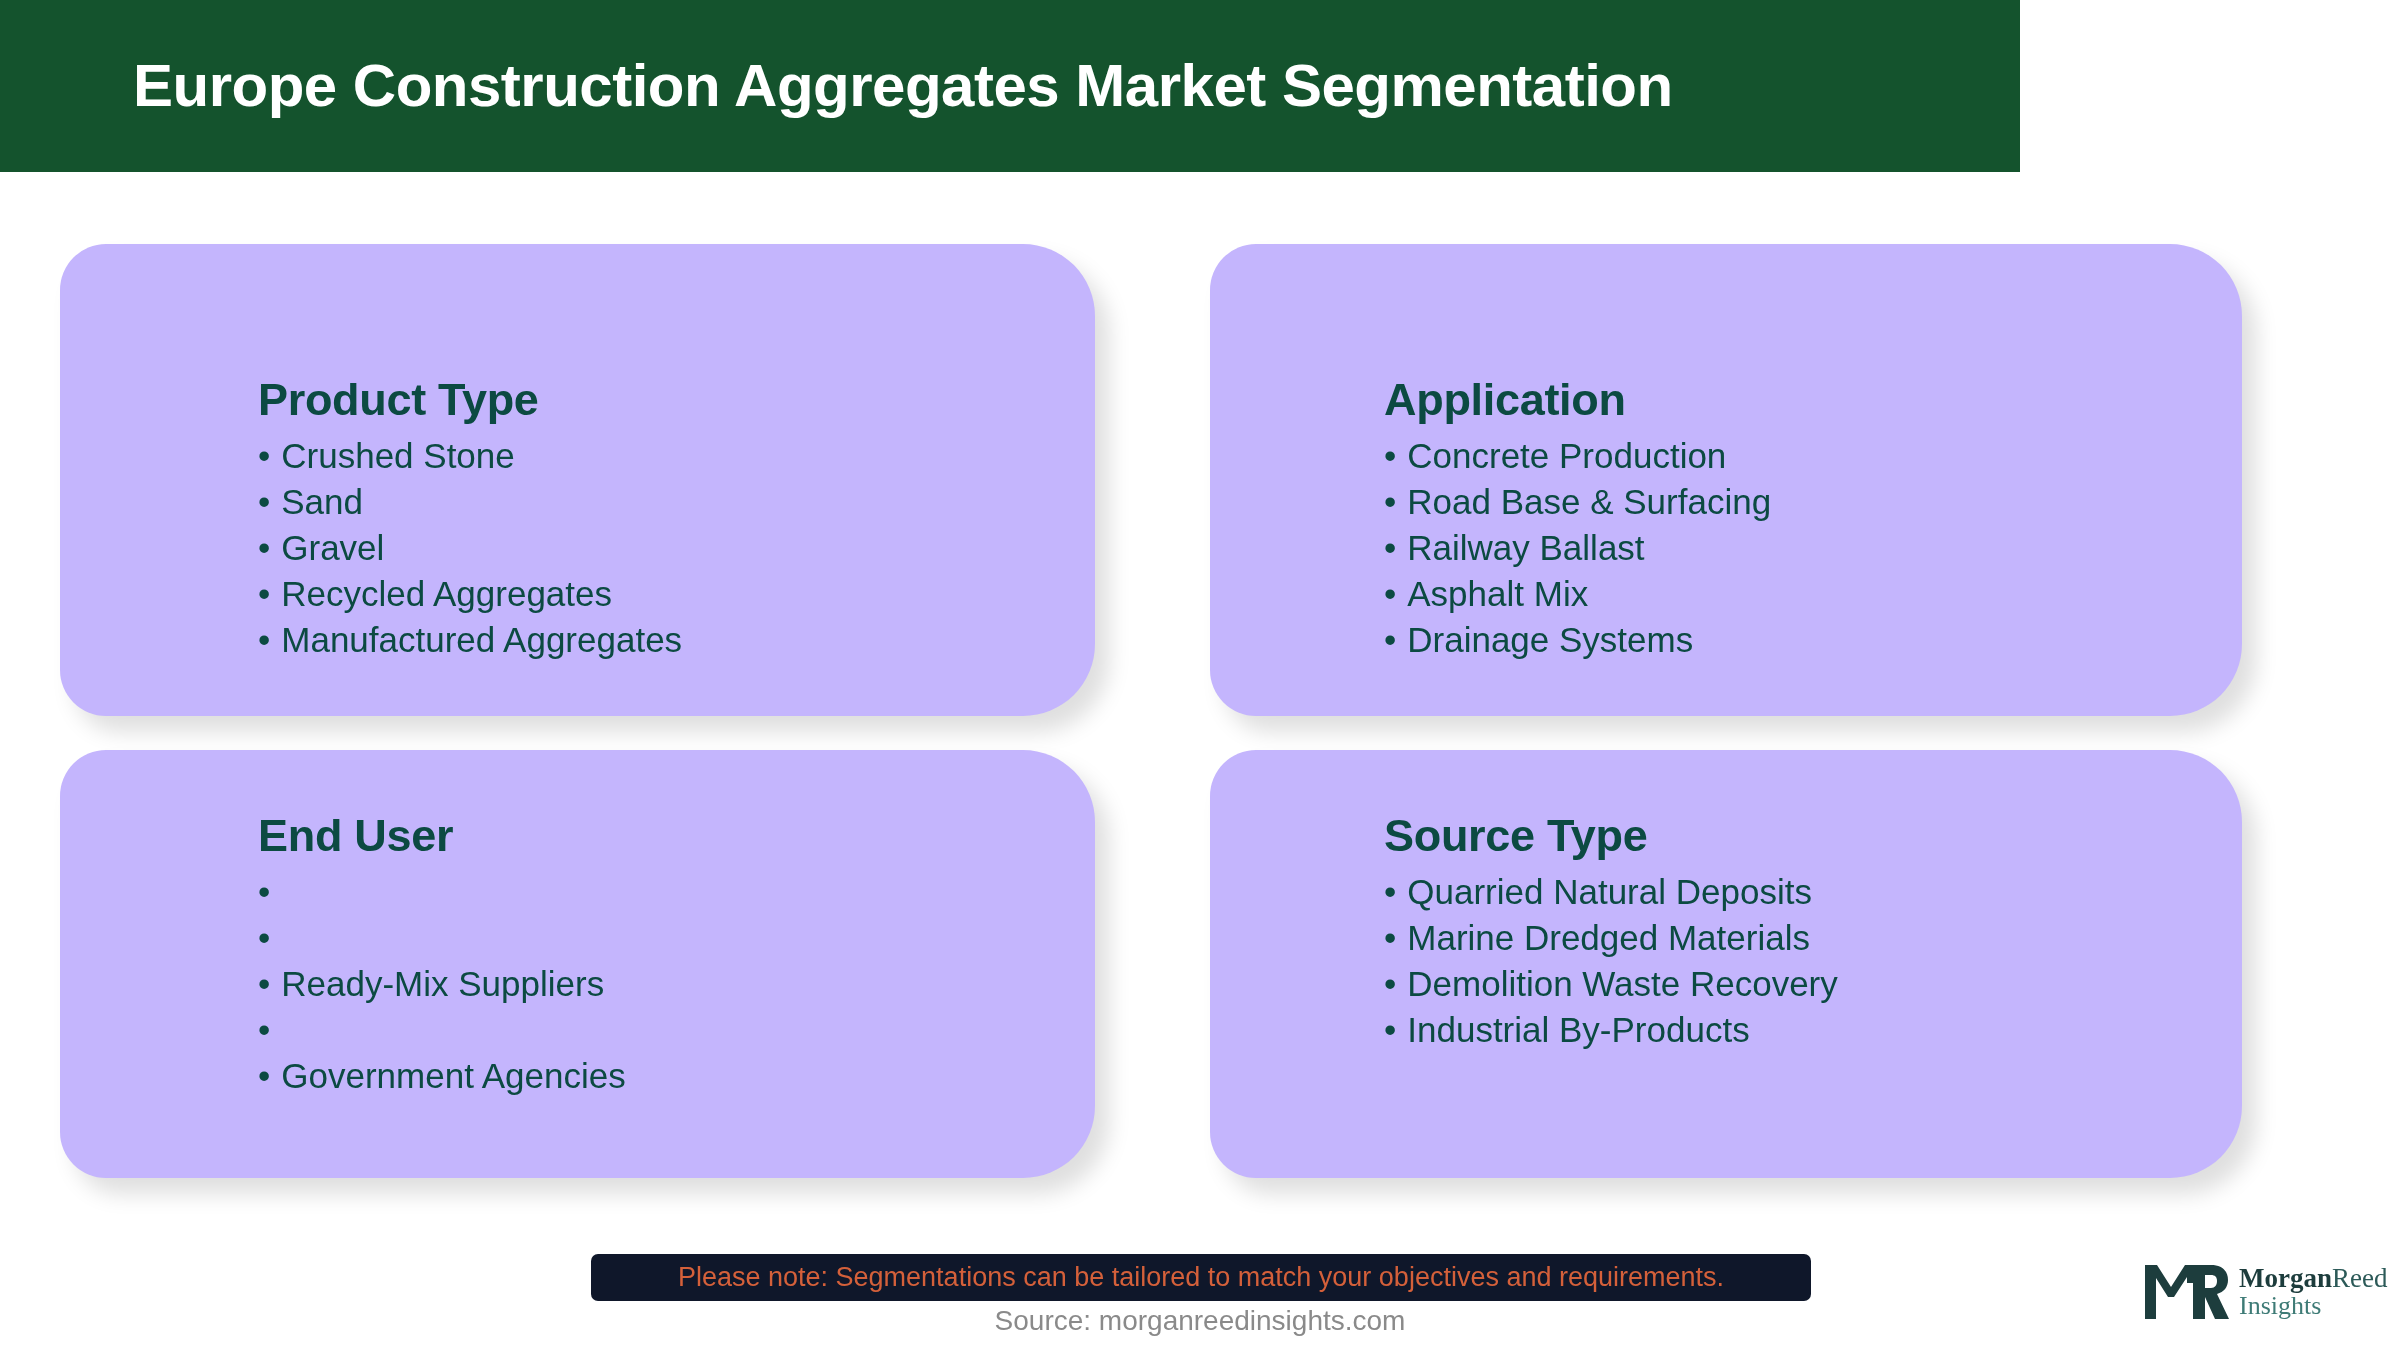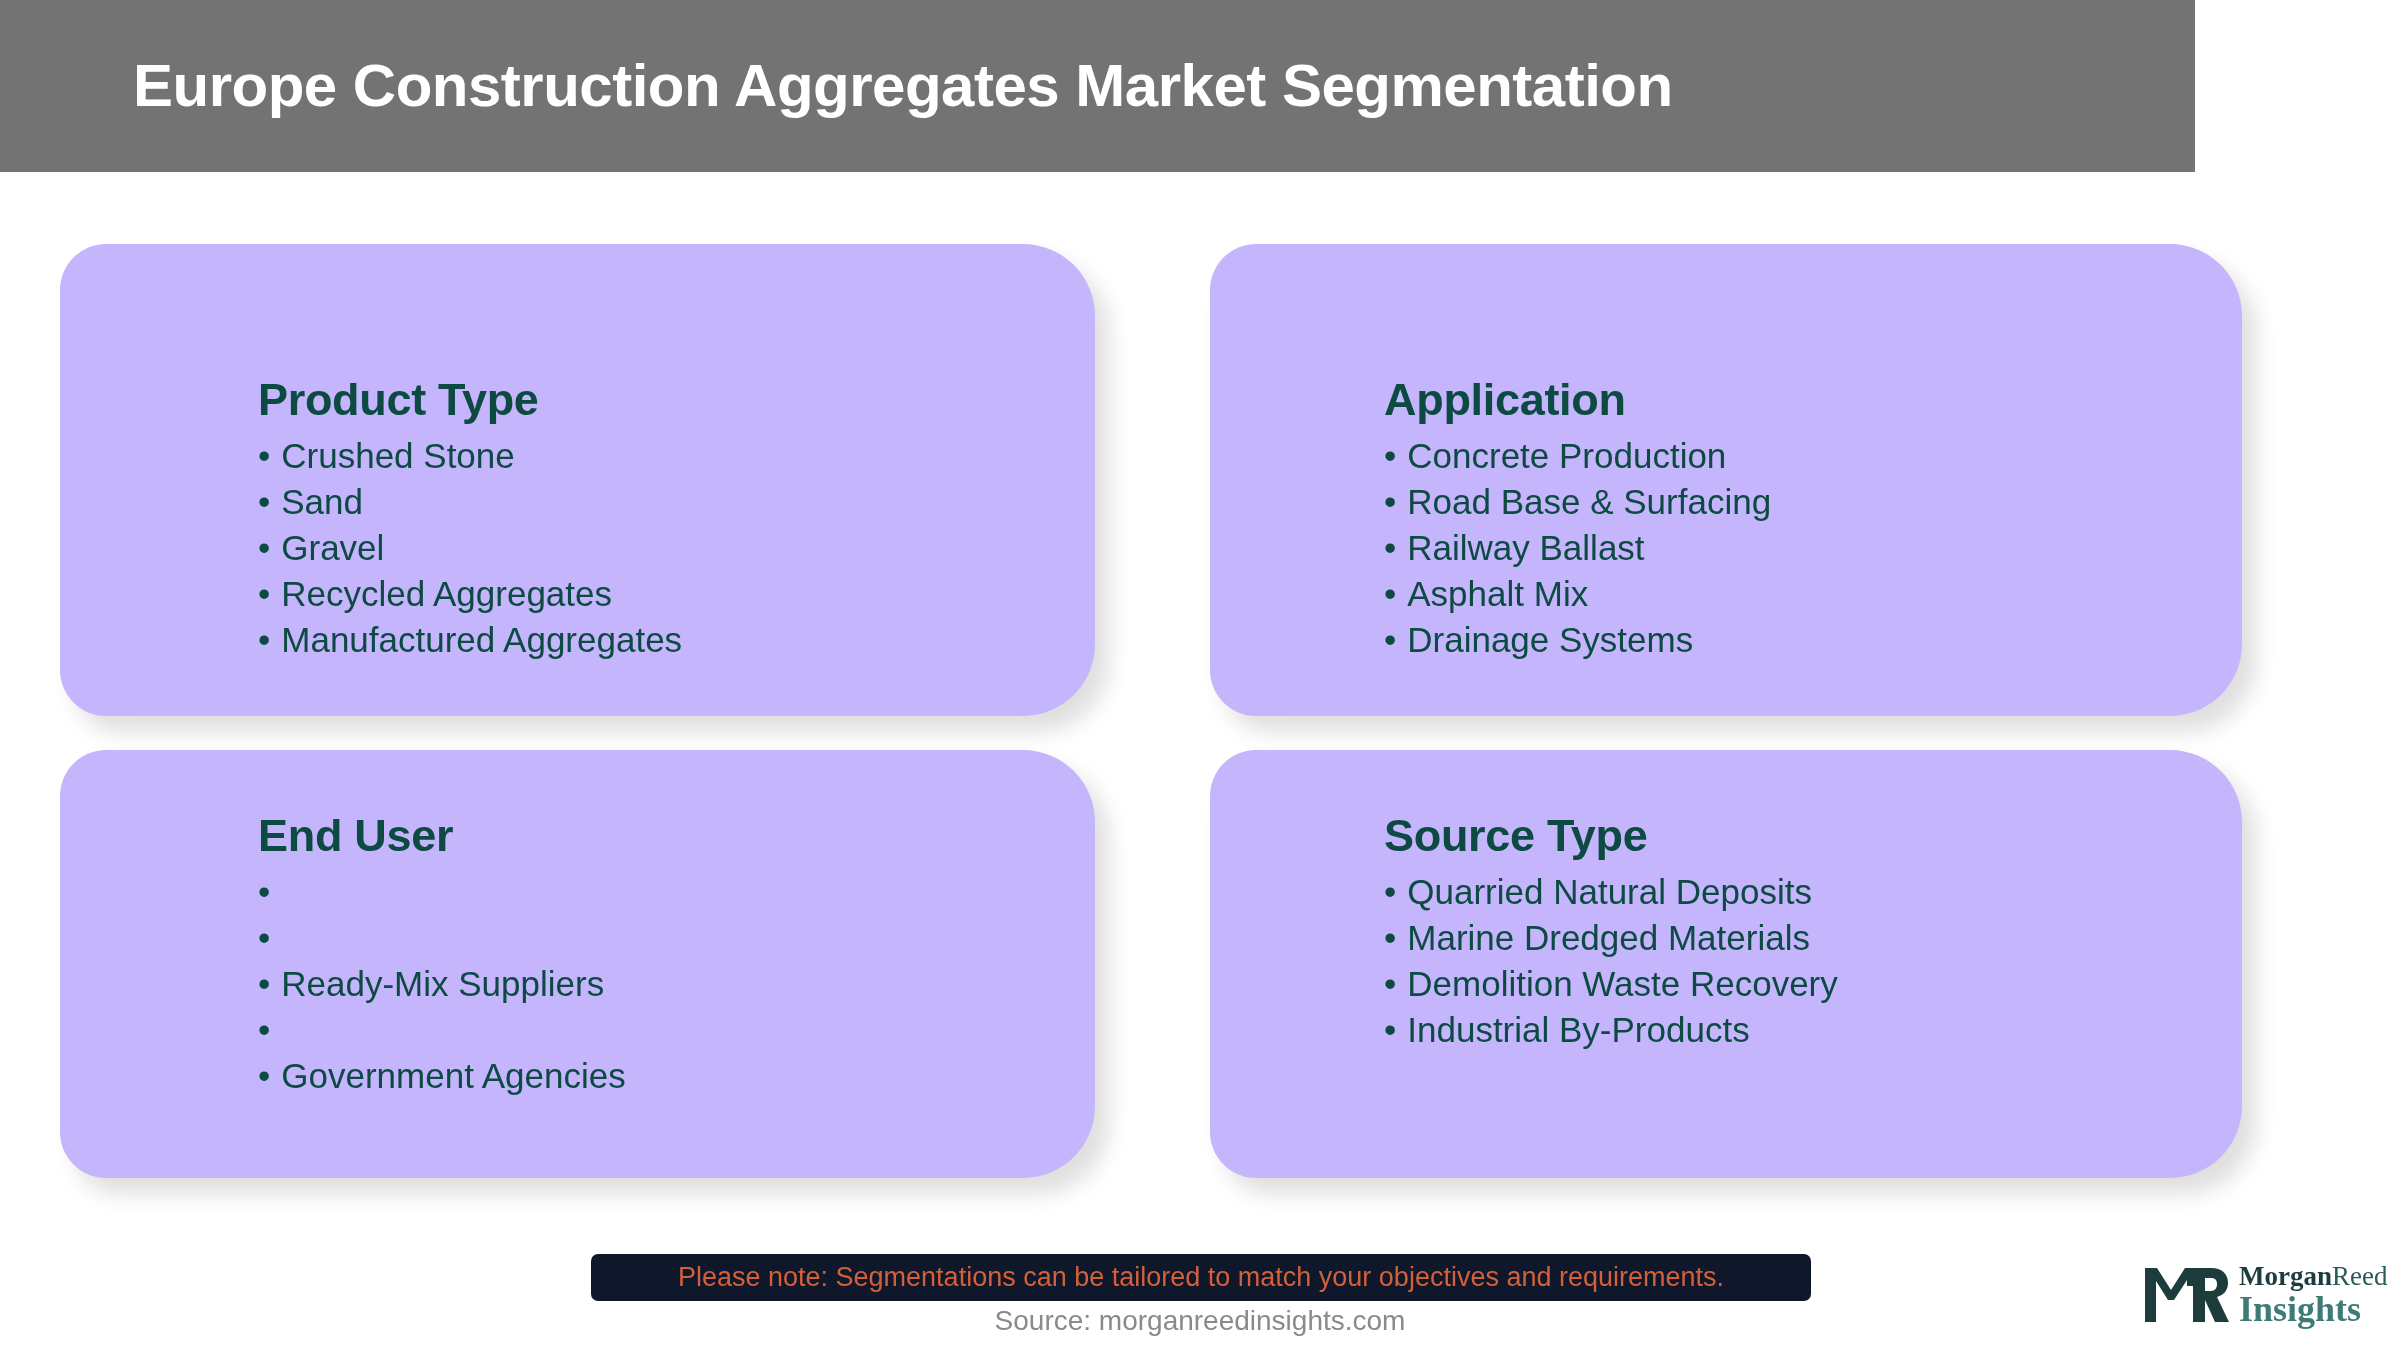--- a/index.html
+++ b/index.html
@@ -13,23 +13,23 @@
     font-family: "Liberation Sans", sans-serif;
     overflow: hidden;
     position: relative;
   }
 
   
   .header-bar {
     position: absolute;
     left: 0;
     top: 0;
-    width: 2195px;
+    width: 2020px;
     height: 172px;
-    background: #737373;
+    background: #14532d;
     display: flex;
     align-items: center;
   }
   .header-title {
     margin-left: 133px;
     color: #ffffff;
     font-size: 60px;
     font-weight: bold;
     letter-spacing: -0.5px;
     line-height: 1;
@@ -179,24 +179,23 @@
   }
   .logo-morgan {
     color: #1d3d3d;
     font-weight: bold;
   }
   .logo-reed {
     color: #2c5a58;
     font-weight: normal;
   }
   .logo-line2 {
-    font-size: 36px;
+    font-size: 26px;
     color: #3e7b76;
     white-space: nowrap;
-    font-weight: bold;
   }
 </style>
 </head>
 <body>
 
 <div class="header-bar">
   <div class="header-title">Europe Construction Aggregates Market Segmentation</div>
 </div>
 
 <div class="cards-area">

